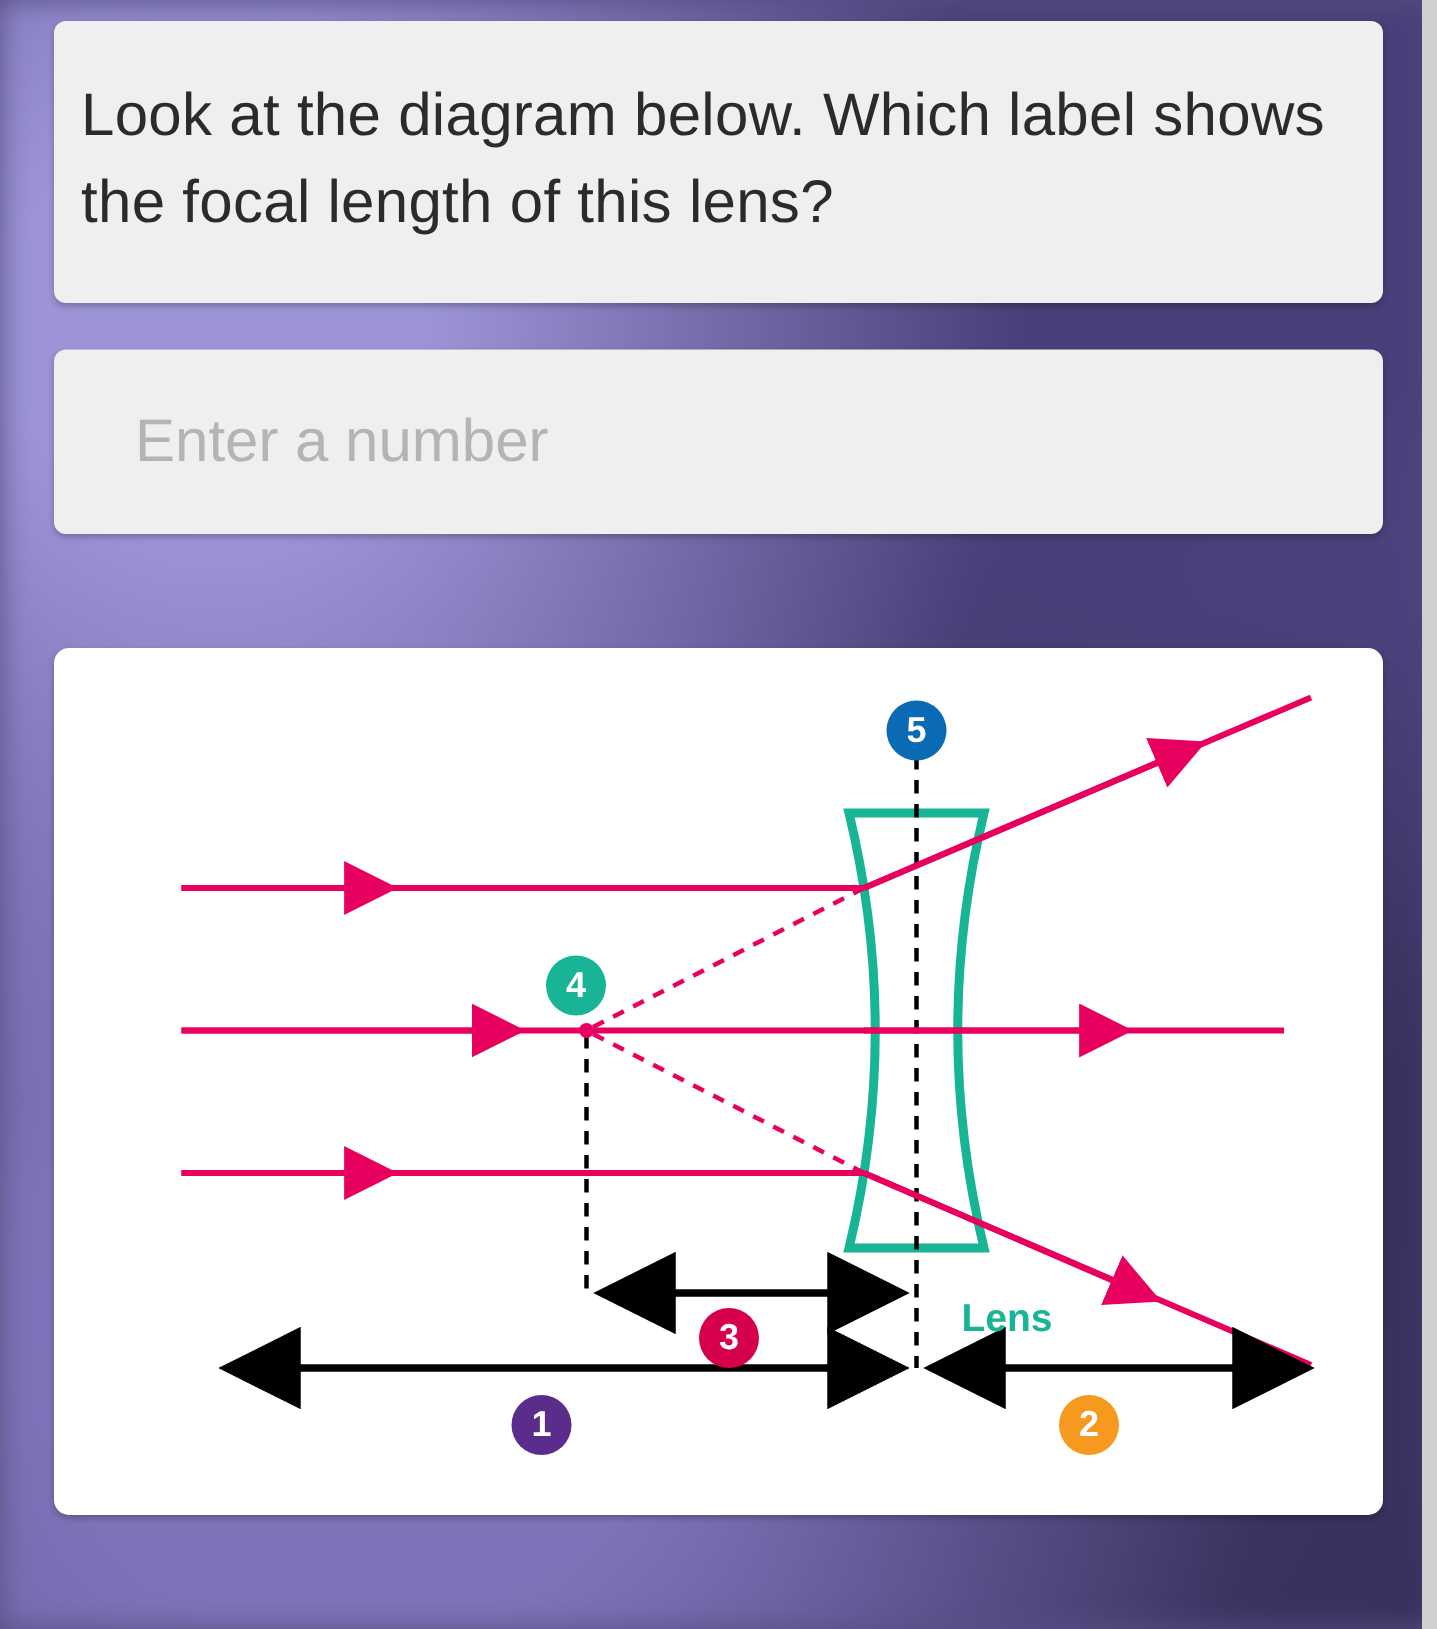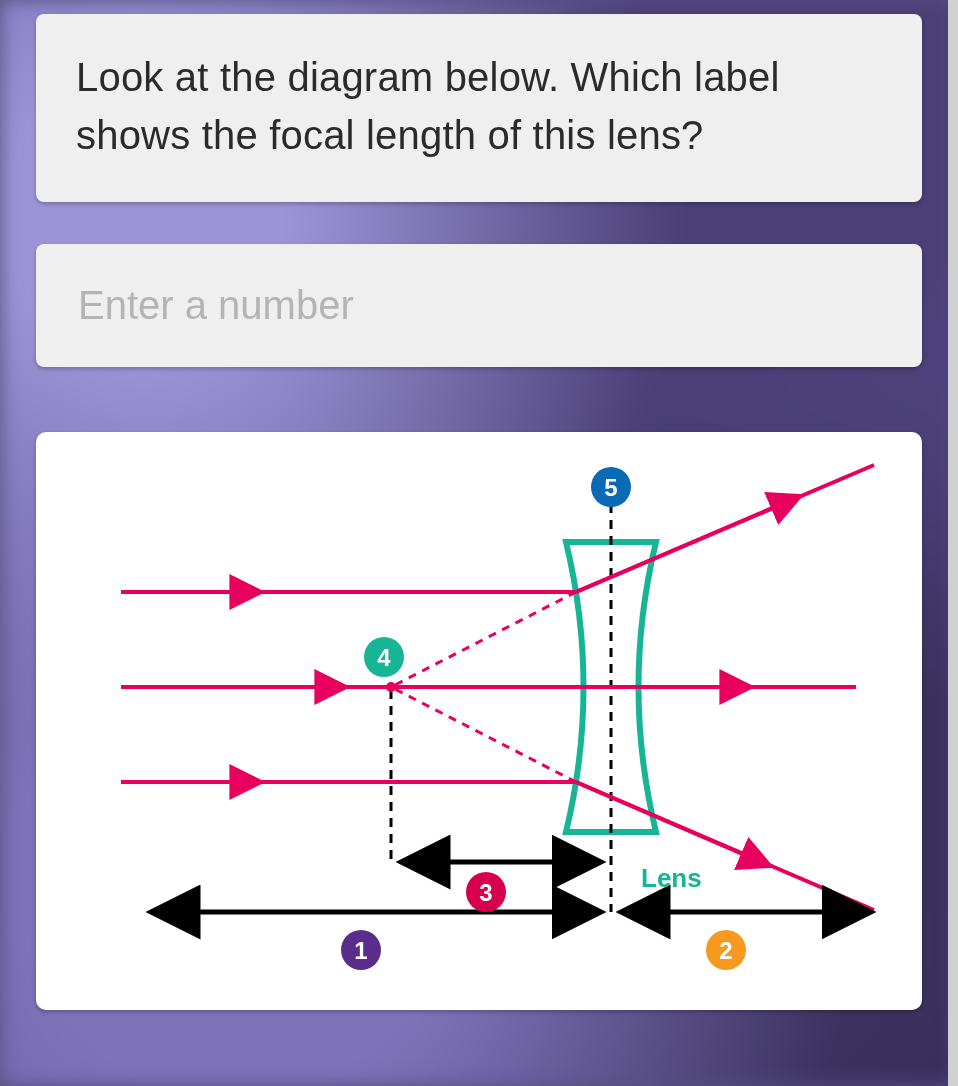--- a/index.html
+++ b/index.html
@@ -20,26 +20,26 @@
     filter:blur(10px);
   }
   .card{
     position:absolute;
     left:36px;right:36px;
     background:#efefef;
     border-radius:8px;
     box-shadow:0 2px 4px rgba(0,0,0,.25);
     box-sizing:border-box;
   }
-  .question-card{top:14px;padding:34px 40px 38px;}
+  .question-card{top:14px;padding:34px 18px 38px;}
   .question-text{
     font-size:40px;line-height:1.45;color:#2b2b2b;
     font-weight:400;letter-spacing:.2px;
   }
-  .input-card{top:244px;padding:38px 40px;}
+  .input-card{top:233px;padding:38px 52px;}
   .answer-input{
     width:100%;border:none;background:transparent;outline:none;
     font-size:40px;color:#333;
   }
   .answer-input::placeholder{color:#b4b4b4;}
   .diagram-card{
     top:432px;height:578px;background:#ffffff;
     border-radius:10px;padding:0;
   }
   svg.diagram{display:block;width:100%;height:100%;}

